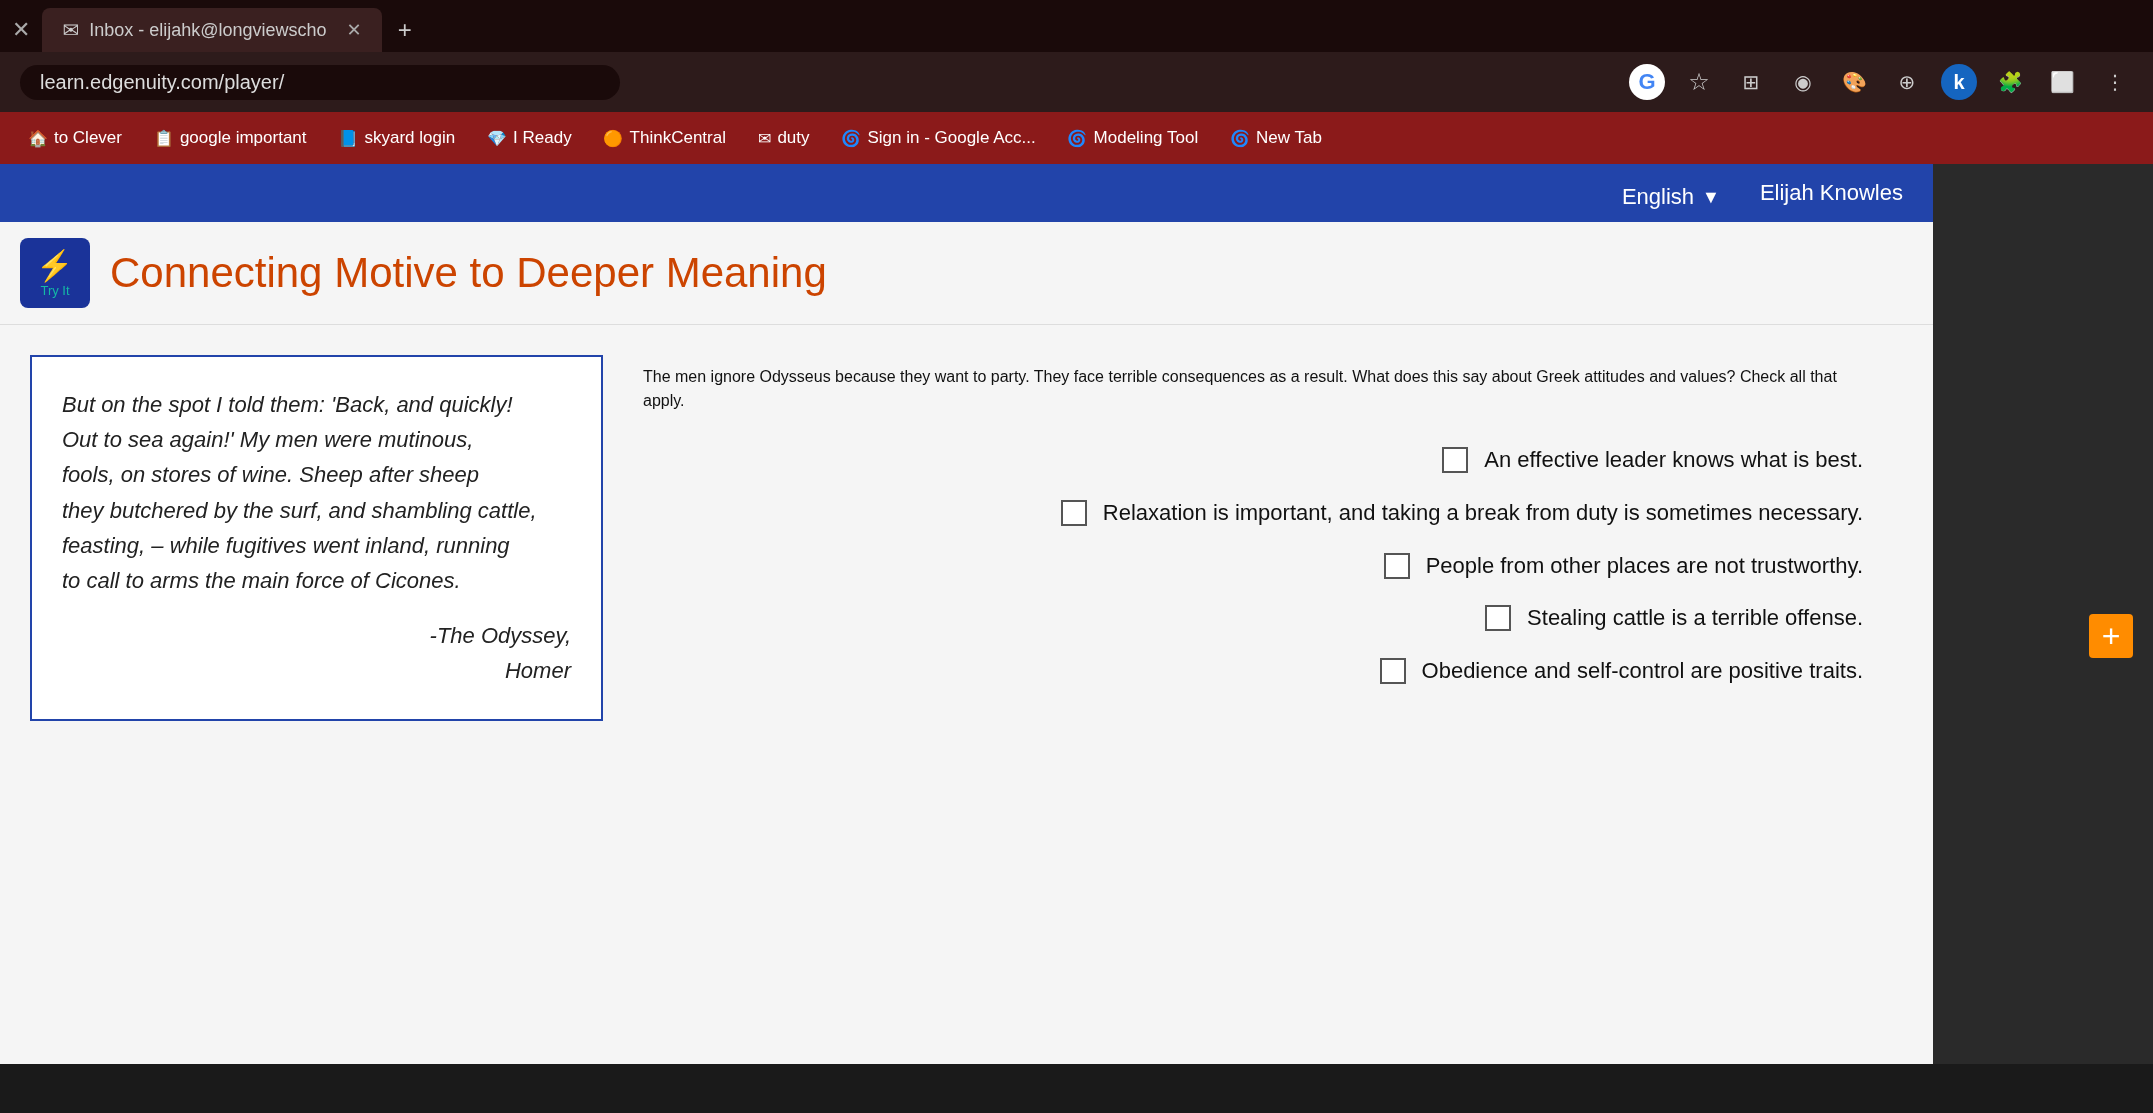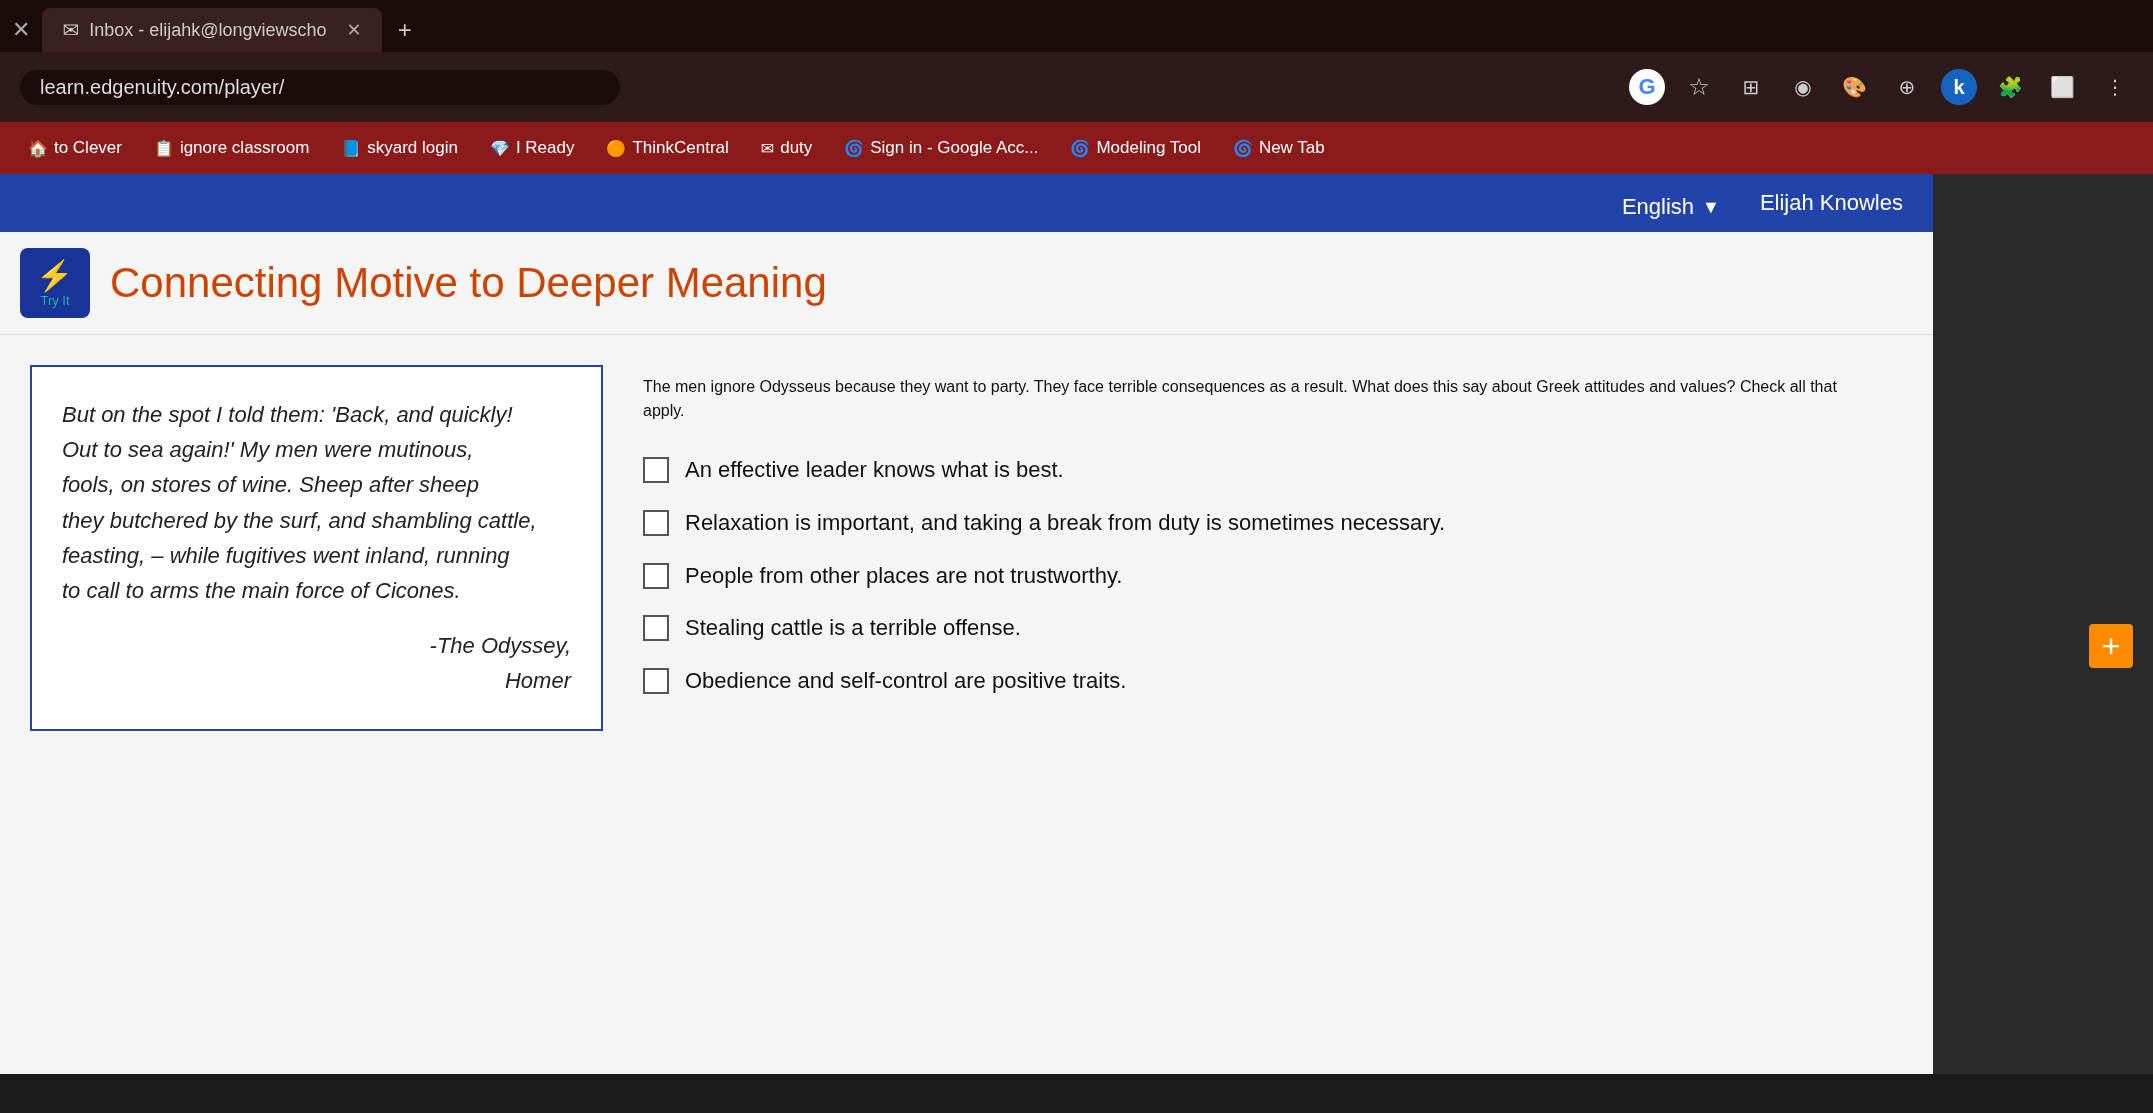--- a/index.html
+++ b/index.html
@@ -35,21 +35,21 @@
     .tab-icon { font-size: 20px; }
     .tab-x { color: #aaa; margin-left: 10px; font-size: 18px; cursor: pointer; }
     .tab-new { color: #ccc; padding: 8px 16px; font-size: 24px; cursor: pointer; }
 
     .address-bar-row {
       background: #2d1b1b;
       display: flex;
       align-items: center;
       padding: 6px 20px;
       gap: 16px;
-      height: 70px;
+      height: 60px;
     }
     .address-bar {
       background: #1a0a0a;
       color: #ddd;
       border-radius: 20px;
       padding: 6px 20px;
       font-size: 20px;
       flex: 1;
       max-width: 600px;
     }
@@ -193,20 +193,21 @@
       margin-bottom: 32px;
     }
     .checkbox-item {
       display: flex;
       align-items: flex-start;
       gap: 16px;
       margin-bottom: 22px;
       font-size: 22px;
       color: #111;
       cursor: pointer;
+      justify-content: flex-end;
     }
     .checkbox {
       width: 26px;
       height: 26px;
       border: 2px solid #555;
       background: white;
       flex-shrink: 0;
       margin-top: 2px;
     }
     .checkbox-label { line-height: 1.4; }
@@ -268,21 +269,21 @@
     </div>
   </div>
 
   <div class="bookmarks-bar">
     <div class="bookmark-item">
       <span class="bookmark-icon">🏠</span>
       <span>to Clever</span>
     </div>
     <div class="bookmark-item">
       <span class="bookmark-icon">📋</span>
-      <span>ignore classroom</span>
+      <span>google important</span>
     </div>
     <div class="bookmark-item">
       <span class="bookmark-icon">📘</span>
       <span>skyard login</span>
     </div>
     <div class="bookmark-item">
       <span class="bookmark-icon">💎</span>
       <span>I Ready</span>
     </div>
     <div class="bookmark-item">

